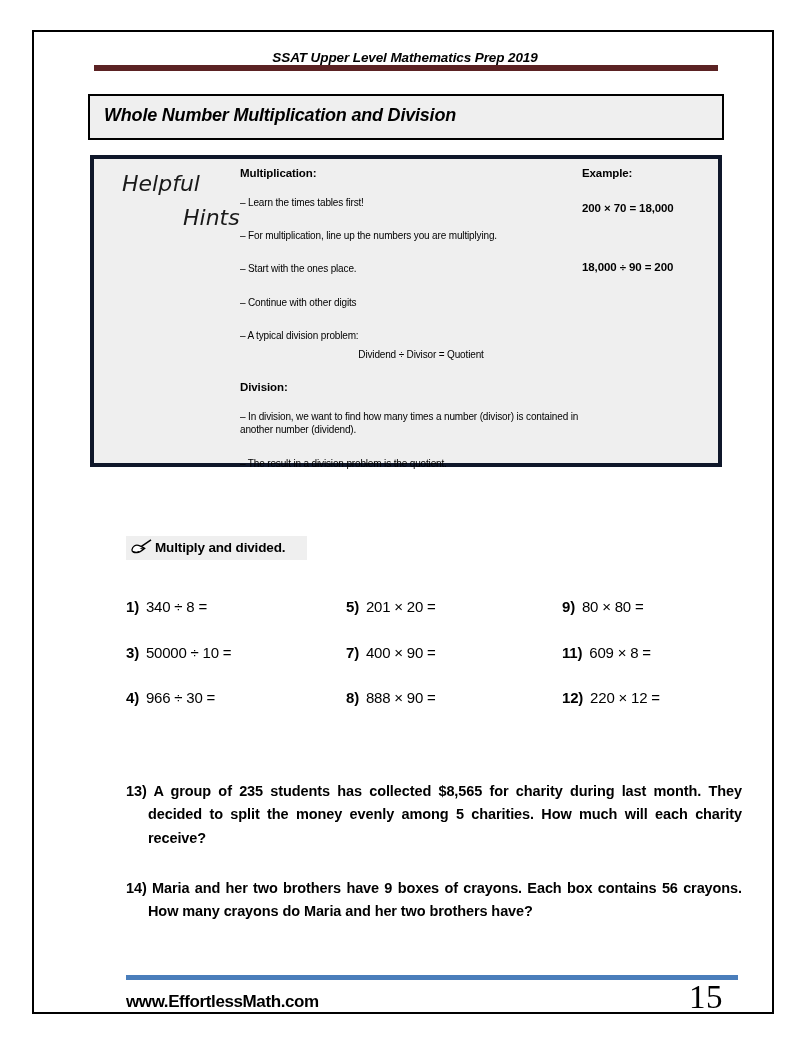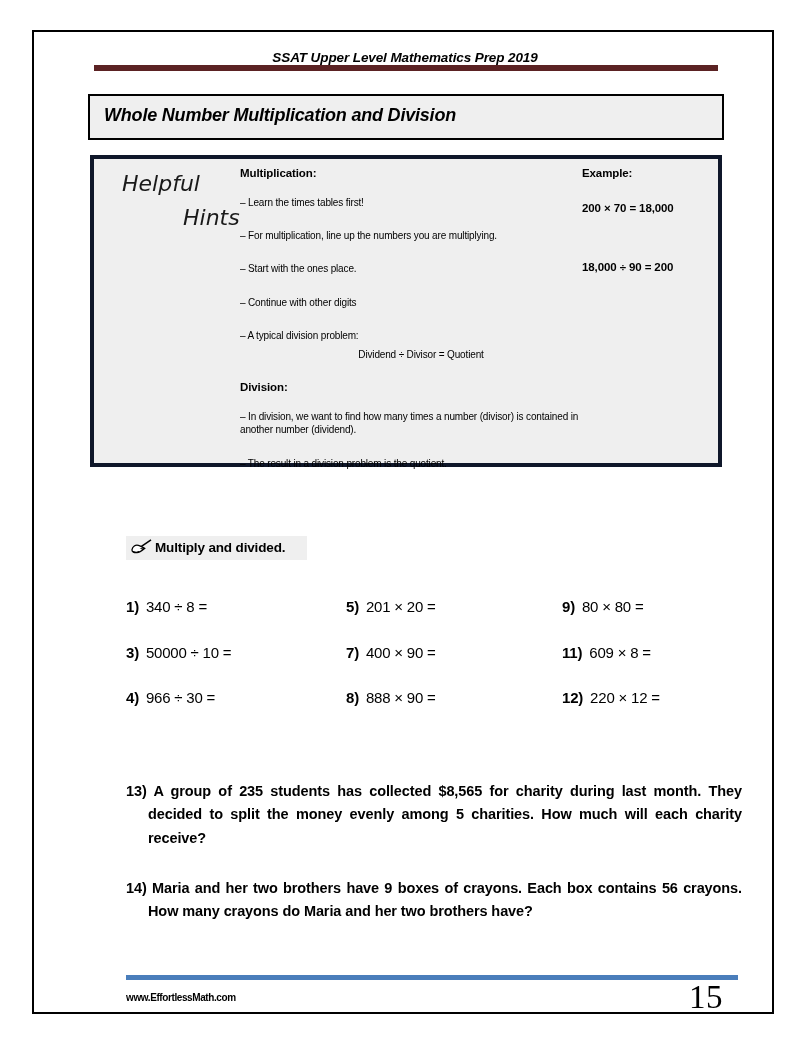--- a/index.html
+++ b/index.html
@@ -199,21 +199,21 @@
     position: absolute;
     left: 92px;
     top: 943px;
     width: 612px;
     height: 5px;
   }
   #footer-site {
     position: absolute;
     left: 92px;
     top: 960px;
-    font-size: 10px;
+    font-size: 17px;
     font-weight: bold;
     letter-spacing: -0.4px;
   }
   #footer-page {
     position: absolute;
     left: 640px;
     top: 947px;
     width: 64px;
     text-align: center;
     font-family: "Liberation Serif", serif;

